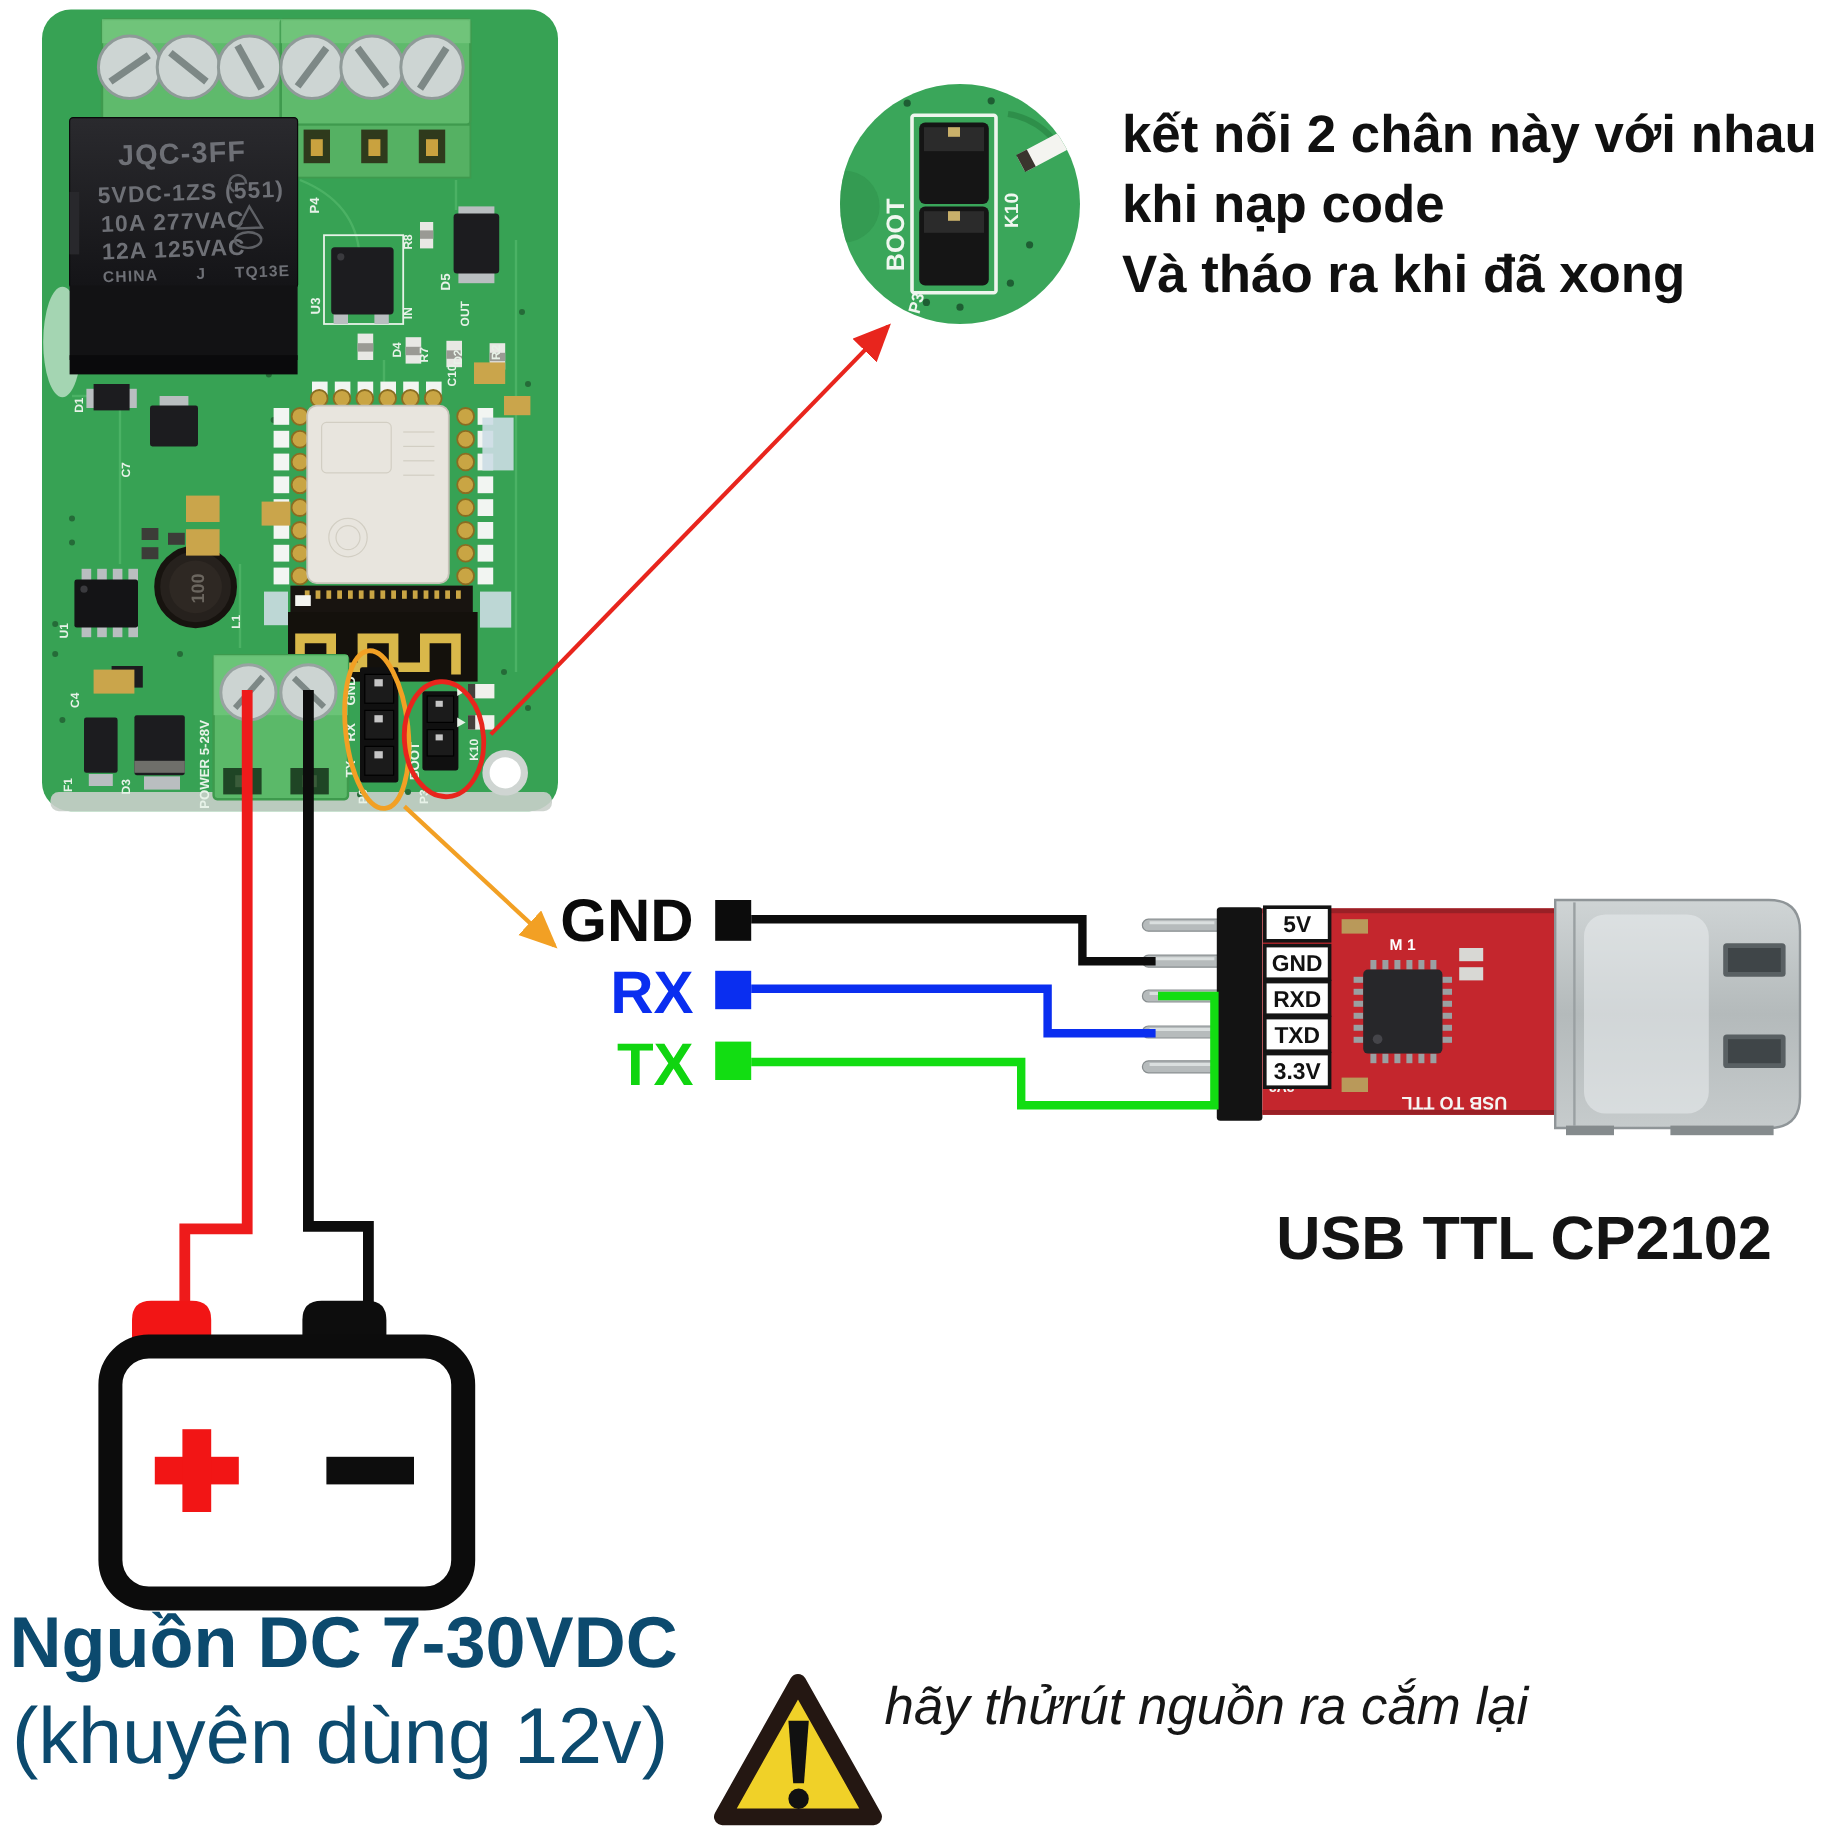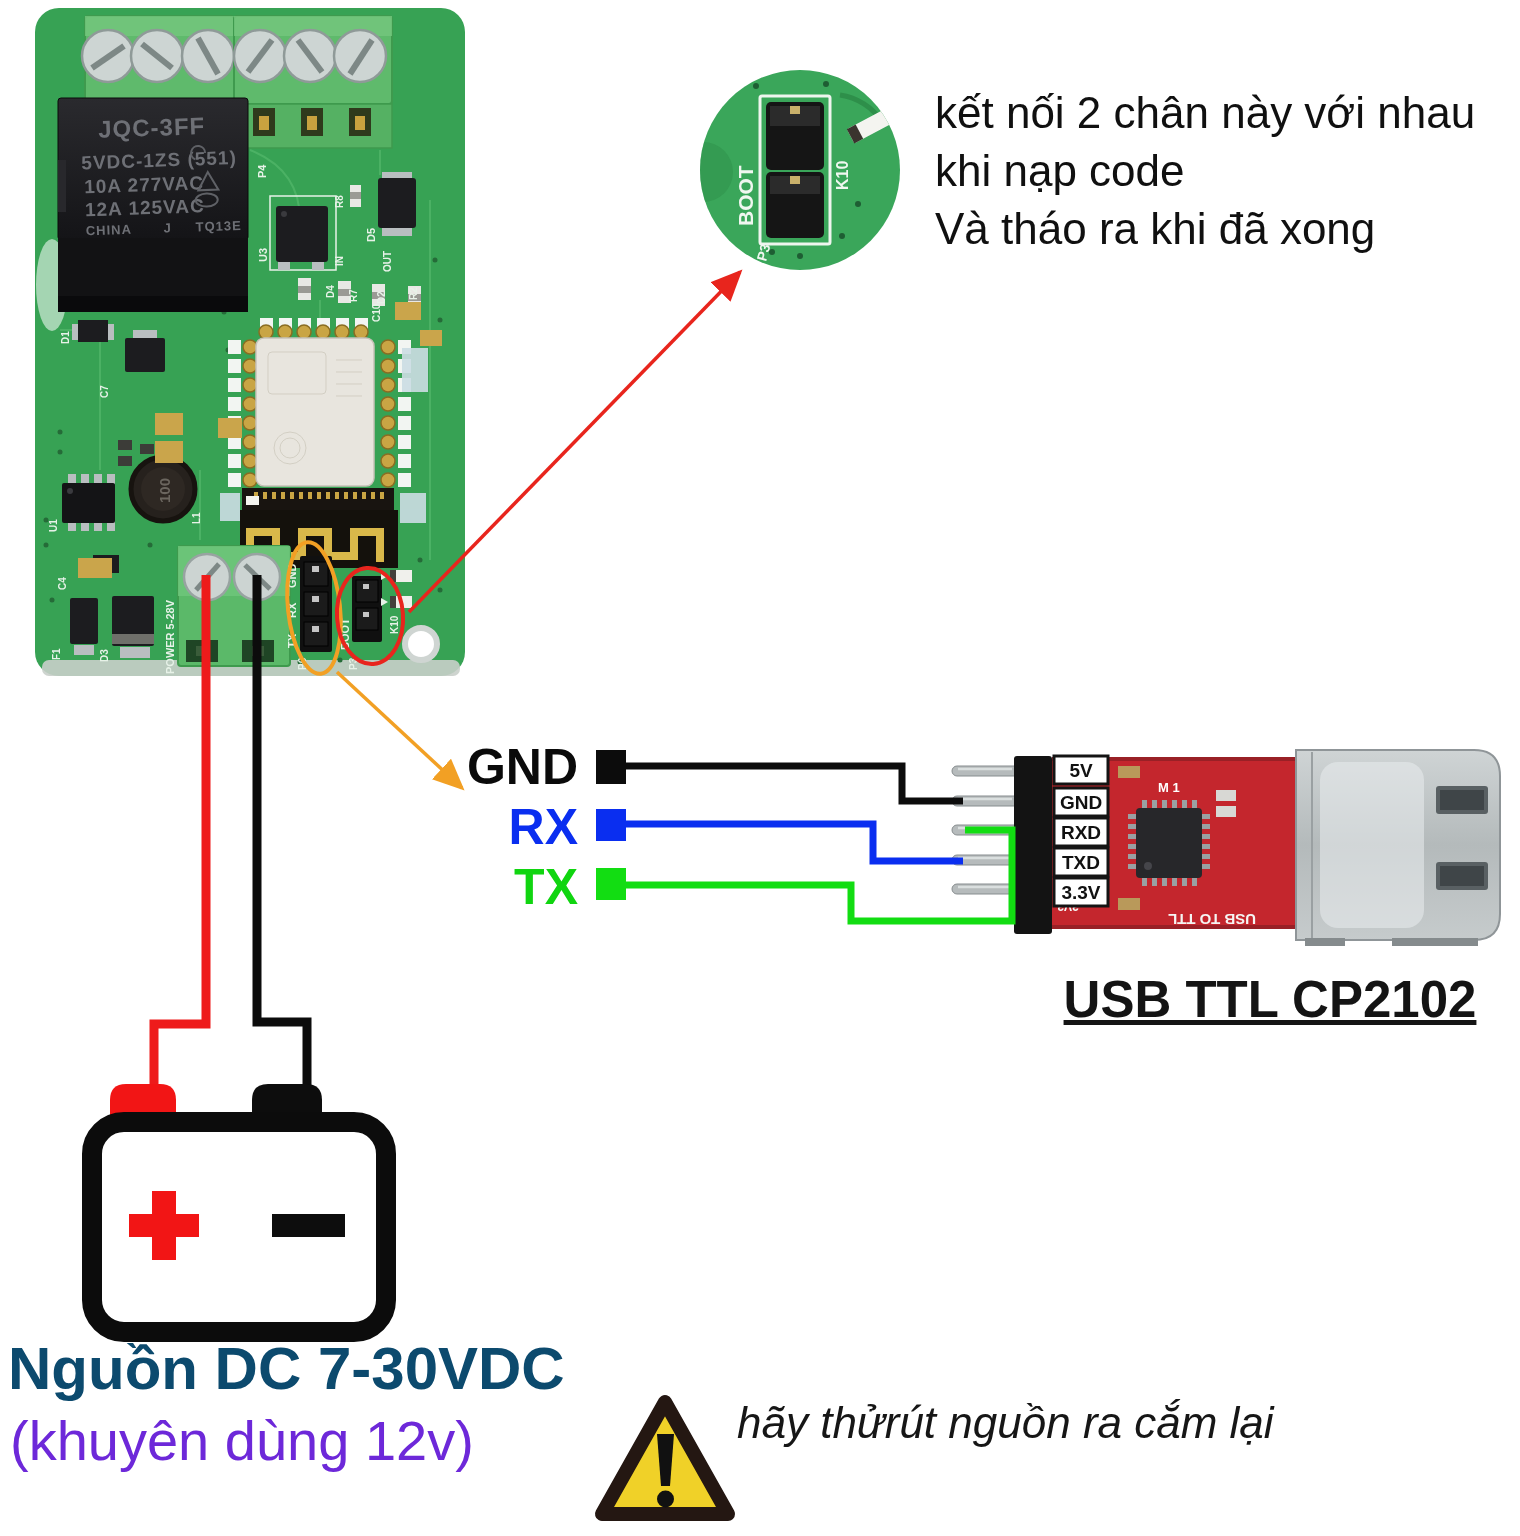--- a/index.html
+++ b/index.html
@@ -4,28 +4,28 @@
 <style>
   html,body{margin:0;padding:0;background:#fff;}
   .canvas{position:relative;width:1520px;height:1536px;background:#ffffff;overflow:hidden;
           font-family:"Liberation Sans","DejaVu Sans",sans-serif;}
   .canvas svg{position:absolute;left:0;top:0;}
   svg text{font-family:"Liberation Sans","DejaVu Sans",sans-serif;}
   .silk{fill:#e7f2e8;font-size:11px;font-weight:bold;}
   .silk-sm{fill:#e7f2e8;font-size:10px;font-weight:bold;}
   .relay-txt{fill:#6e7076;font-weight:bold;letter-spacing:1px;}
   .abs{position:absolute;}
-  .note{left:935px;top:84px;font-size:44px;line-height:58px;color:#101010;}
+  .note{left:935px;top:84px;font-size:44px;line-height:58px;color:#101010;font-weight:bold;}
   .sig{font-weight:bold;font-size:50px;width:140px;text-align:right;line-height:1;}
   .sig-gnd{left:438px;top:742px;color:#0a0a0a;}
   .sig-rx{left:438px;top:802px;color:#0a2ef0;}
   .sig-tx{left:438px;top:862px;color:#10d510;}
-  .usb-title{left:1035px;top:970px;width:470px;text-align:center;font-size:51px;font-weight:bold;color:#141414;letter-spacing:0px;text-decoration:underline;}
+  .usb-title{left:1035px;top:1002px;width:470px;text-align:center;font-size:51px;font-weight:bold;color:#141414;letter-spacing:0px;}
   .power-title{left:8px;top:1334px;font-size:60px;font-weight:bold;color:#0c4a6e;}
-  .power-sub{left:10px;top:1408px;font-size:56px;color:#6d28d9;text-align:right;}
+  .power-sub{left:10px;top:1408px;font-size:66px;color:#0c4a6e;text-align:right;}
   .warning-text{left:737px;top:1394px;font-size:44px;line-height:57px;font-style:italic;color:#161616;}
 </style>
 </head>
 <body>
 
 <div class="canvas">
 <svg width="1520" height="1536" viewBox="0 0 1520 1536">
   <defs>
     <linearGradient id="relayGrad" x1="0" y1="0" x2="0" y2="1">
       <stop offset="0" stop-color="#2a2a2e"></stop>

